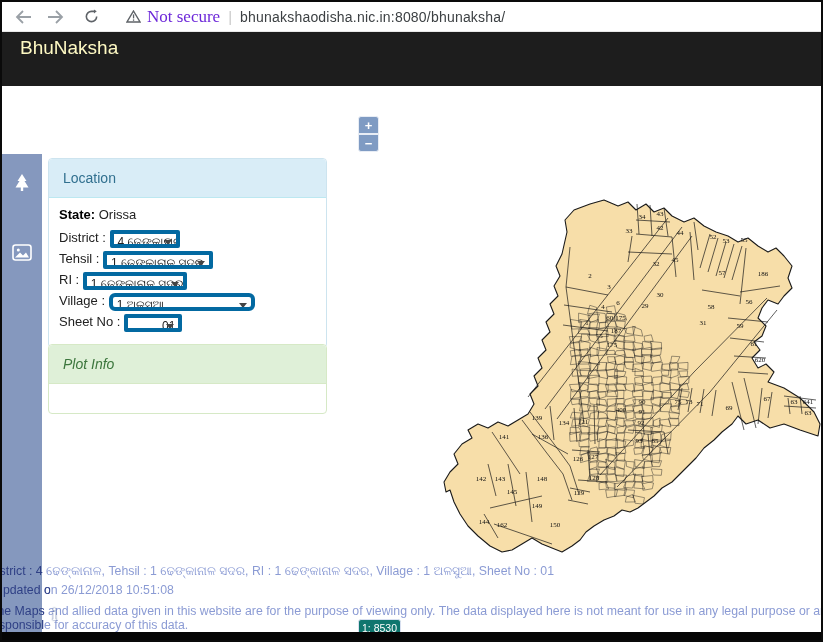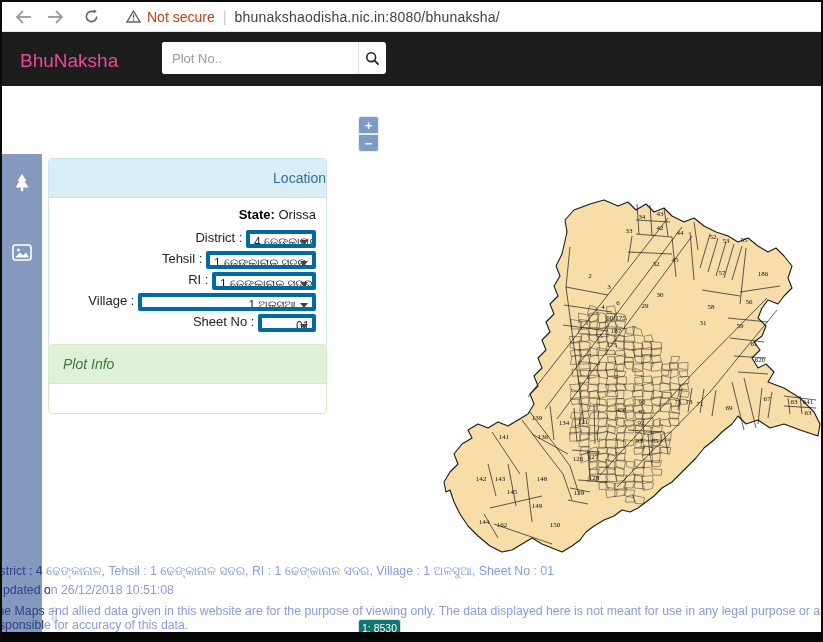--- a/index.html
+++ b/index.html
@@ -4,26 +4,26 @@
 <style>
   html,body{margin:0;padding:0;background:#888;}
   *{box-sizing:border-box;}
   #screen{position:relative;width:823px;height:642px;background:#fff;border:2px solid #0a0a0a;
     overflow:hidden;font-family:"Liberation Sans",sans-serif;}
   
   .browser-bar{position:absolute;left:0;top:0;width:100%;height:30px;background:#fff;
     display:flex;align-items:center;border-bottom:1px solid #e8e8e8;}
   .bicon{width:26px;height:26px;display:flex;align-items:center;justify-content:center;cursor:pointer;}
   .bicon svg{display:block;}
-  .notsecure{display:flex;align-items:center;gap:6px;margin-left:22px;color:#c2410c;font-size:14px;}
+  .notsecure{display:flex;align-items:center;gap:6px;margin-left:22px;color:#6d28d9;font-size:17px;font-family:Liberation Serif, serif;}
   .addr-sep{color:#c9c9c9;margin:0 8px;font-size:15px;}
   .url{font-size:14px;color:#3c4043;letter-spacing:.2px;}
   
   .app-header{position:absolute;left:0;top:30px;width:100%;height:54px;background:#1d1d1d;}
-  .app-title{position:absolute;left:18px;top:18px;font-size:19px;color:#ec4899;}
+  .app-title{position:absolute;left:18px;top:5px;font-size:19px;color:#fef9c3;}
   .searchbox{position:absolute;left:160px;top:10px;width:200px;height:32px;background:#fff;
     border-radius:3px;display:flex;}
   .searchbox input{flex:1;border:none;outline:none;font-size:13px;padding:0 10px;color:#333;
     font-family:"Liberation Sans",sans-serif;border-radius:3px 0 0 3px;}
   .searchbox input::placeholder{color:#9a9a9a;}
   .search-btn{width:34px;border:none;border-left:1px solid #ddd;background:#fff;cursor:pointer;
     border-radius:0 3px 3px 0;display:flex;align-items:center;justify-content:center;}
   
   .home-bar{position:absolute;left:0;top:118px;width:340px;height:34px;background:#1473d2;}
   .hamburger{position:absolute;left:0;top:0;width:40px;height:34px;background:#0d62b5;cursor:pointer;
@@ -36,37 +36,37 @@
   .side-ic.tree{margin-top:10px;}
   .side-ic.pic{margin-top:28px;}
   
   .zoomctl{position:absolute;left:356px;top:114px;width:21px;z-index:5;}
   .zbtn{width:21px;height:18px;background:#7f9bc3;color:#fff;font-size:13px;font-weight:bold;
     text-align:center;line-height:17px;border:1px solid #e8edf5;cursor:pointer;}
   .zbtn.zin{border-radius:3px 3px 0 0;}
   .zbtn.zout{border-radius:0 0 3px 3px;}
   
   .panel{position:absolute;left:46px;width:279px;background:#fff;border-radius:4px;z-index:4;}
-  .panel.loc{top:156px;border:1px solid #cde4ef;text-align:right;}
+  .panel.loc{top:156px;border:1px solid #cde4ef;}
   .panel.plot{top:342px;border:1px solid #d6e9c6;font-style:italic;}
   .panel-head{height:39px;line-height:39px;padding-left:14px;font-size:14px;border-radius:4px 4px 0 0;}
   .loc .panel-head{background:#d9edf7;color:#31708f;border-bottom:1px solid #bce8f1;}
   .plot .panel-head{background:#dff0d8;color:#3c763d;border-bottom:1px solid #d6e9c6;}
   .loc-body{padding:9px 10px 12px 10px;font-size:13px;color:#222;}
   .plot-body{height:29px;}
   .staterow{margin-bottom:8px;}
   .staterow b{color:#000;}
   .frow{margin-bottom:3px;white-space:nowrap;}
   .sel{display:inline-block;position:relative;border:4px solid #0369a1;border-radius:2px;background:#fff;
     font-size:12px;height:18px;line-height:16px;padding:0 16px 0 4px;vertical-align:middle;cursor:pointer;
     overflow:hidden;}
   .sel::after{content:"";position:absolute;right:4px;top:6px;width:0;height:0;
     border-left:4px solid transparent;border-right:4px solid transparent;border-top:5px solid #444;}
   .sel.w-district{width:70px;} .sel.w-tehsil{width:110px;} .sel.w-ri{width:104px;}
-  .sel.w-village{width:178px;} .sel.w-sheet{width:38px;padding-left:34px;}
+  .sel.w-village{width:146px;border-radius:6px;} .sel.w-sheet{width:38px;padding-left:34px;}
   
   .mapwrap{position:absolute;left:430px;top:190px;width:390px;height:375px;z-index:1;cursor:grab;}
   .plotnum{font-family:"Liberation Serif",serif;font-size:7px;fill:#111;text-anchor:middle;}
   
   .fline{position:absolute;font-size:12.3px;white-space:nowrap;z-index:2;color:#8b9bd4;width:1400px;}
   .fline.dark{z-index:4;color:#2e3f85;clip-path:inset(0 calc(100% - 56px) 0 0);}
   .f1{top:562px;left:-14px;} .f2{top:581px;left:-8px;} .f3{top:602px;left:-12px;} .f4{top:616px;left:-14px;}
   .scale-badge{position:absolute;left:356px;top:617px;min-width:42px;height:18px;background:#0f766e;
     border:1px solid #d9e0f0;border-radius:3px;color:#fff;font-size:10.5px;text-align:center;
     line-height:16px;z-index:5;padding:0 3px;}
@@ -103,29 +103,20 @@
           <rect x="6.9" y="9.4" width="1.3" height="1.4" fill="#5f6368"></rect>
         </svg>
       <span>Not secure</span>
     </span>
     <span class="addr-sep">|</span>
     <span class="url">bhunakshaodisha.nic.in:8080/bhunaksha/</span>
   </div>
 
   <div class="app-header">
     <span class="app-title">BhuNaksha</span>
-    <div class="searchbox">
-      <input type="text" placeholder="Plot No.." style="">
-      <button class="search-btn">
-        <svg width="15" height="15" viewBox="0 0 15 15">
-            <circle cx="6.2" cy="6.2" r="4.4" fill="none" stroke="#222" stroke-width="1.6"></circle>
-            <path d="M9.6 9.6 L13.6 13.6" stroke="#222" stroke-width="1.8"></path>
-          </svg>
-      </button>
-    </div>
   </div>
 
   <div class="fline f1">District : 4 ଢେଙ୍କାନାଳ, Tehsil : 1 ଢେଙ୍କାନାଳ ସଦର, RI : 1 ଢେଙ୍କାନାଳ ସଦର, Village : 1 ଅଳସୁଆ, Sheet No : 01</div>
   <div class="fline f2">Updated on 26/12/2018 10:51:08</div>
   <div class="fline f3">The Maps and allied data given in this website are for the purpose of viewing only. The data displayed here is not meant for use in any legal purpose or any such activities. Neither National Informatics Centre nor Revenue Department is</div>
   <div class="fline f4">responsible for accuracy of this data.</div>
 
 
   <div class="sidebar">
     <div class="side-ic tree">

